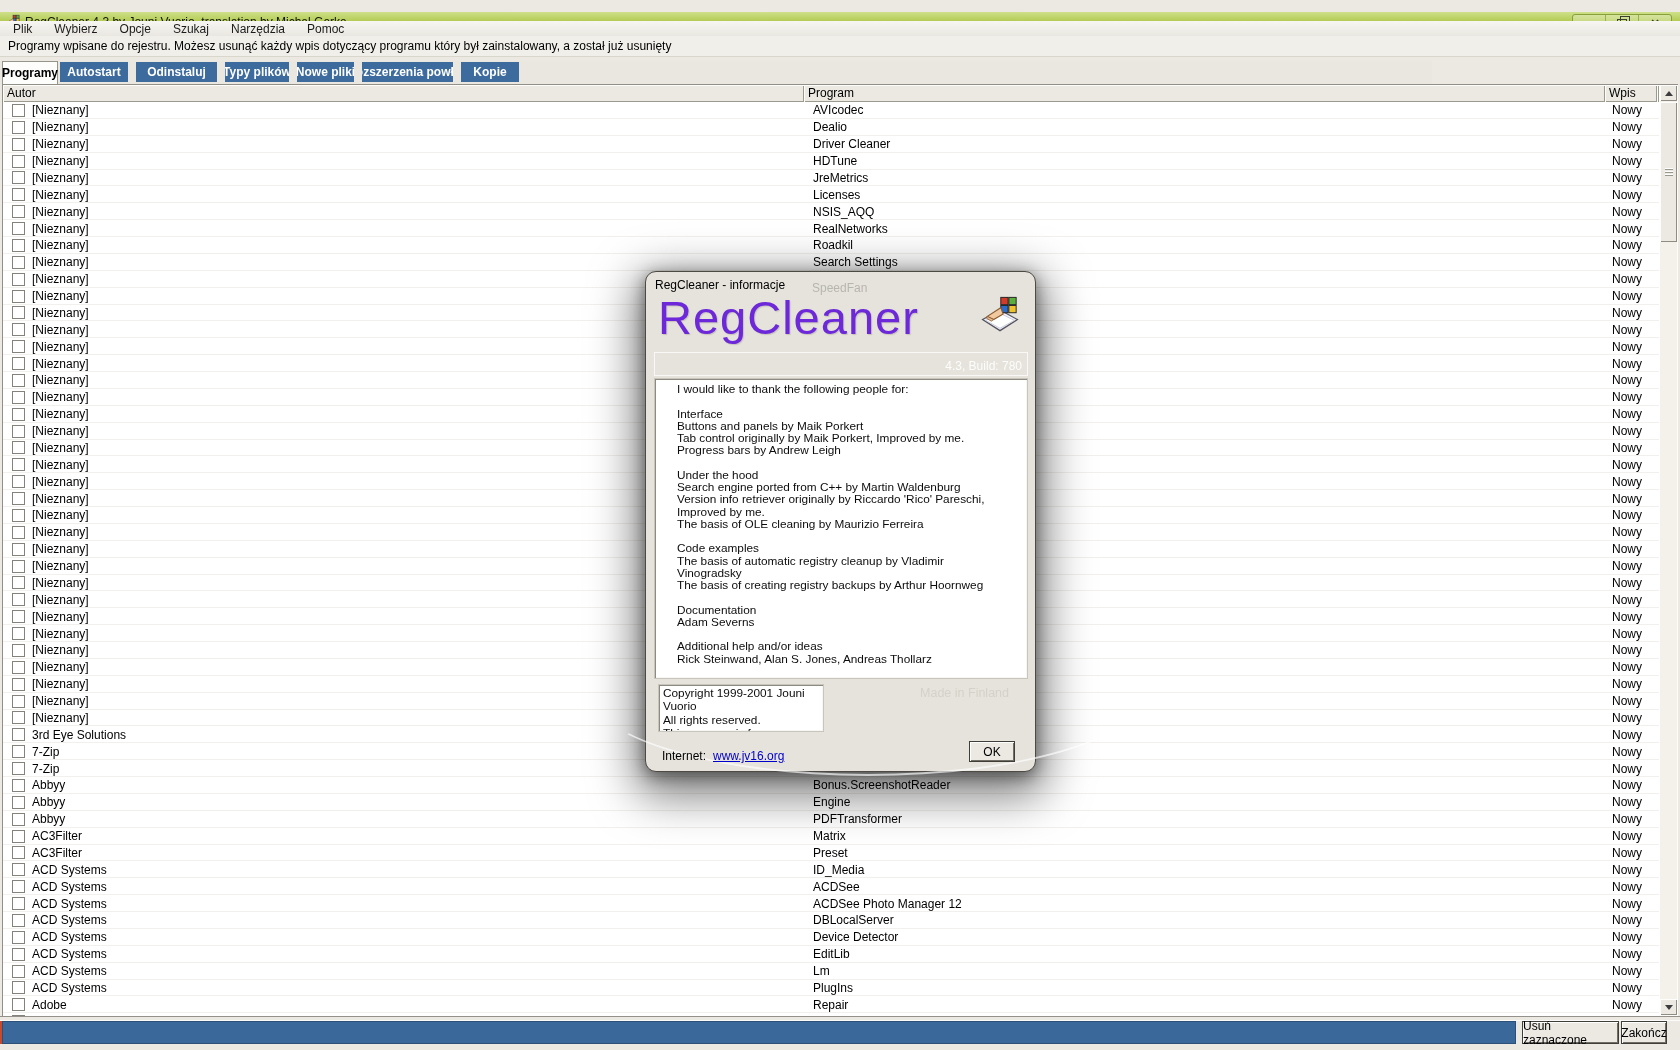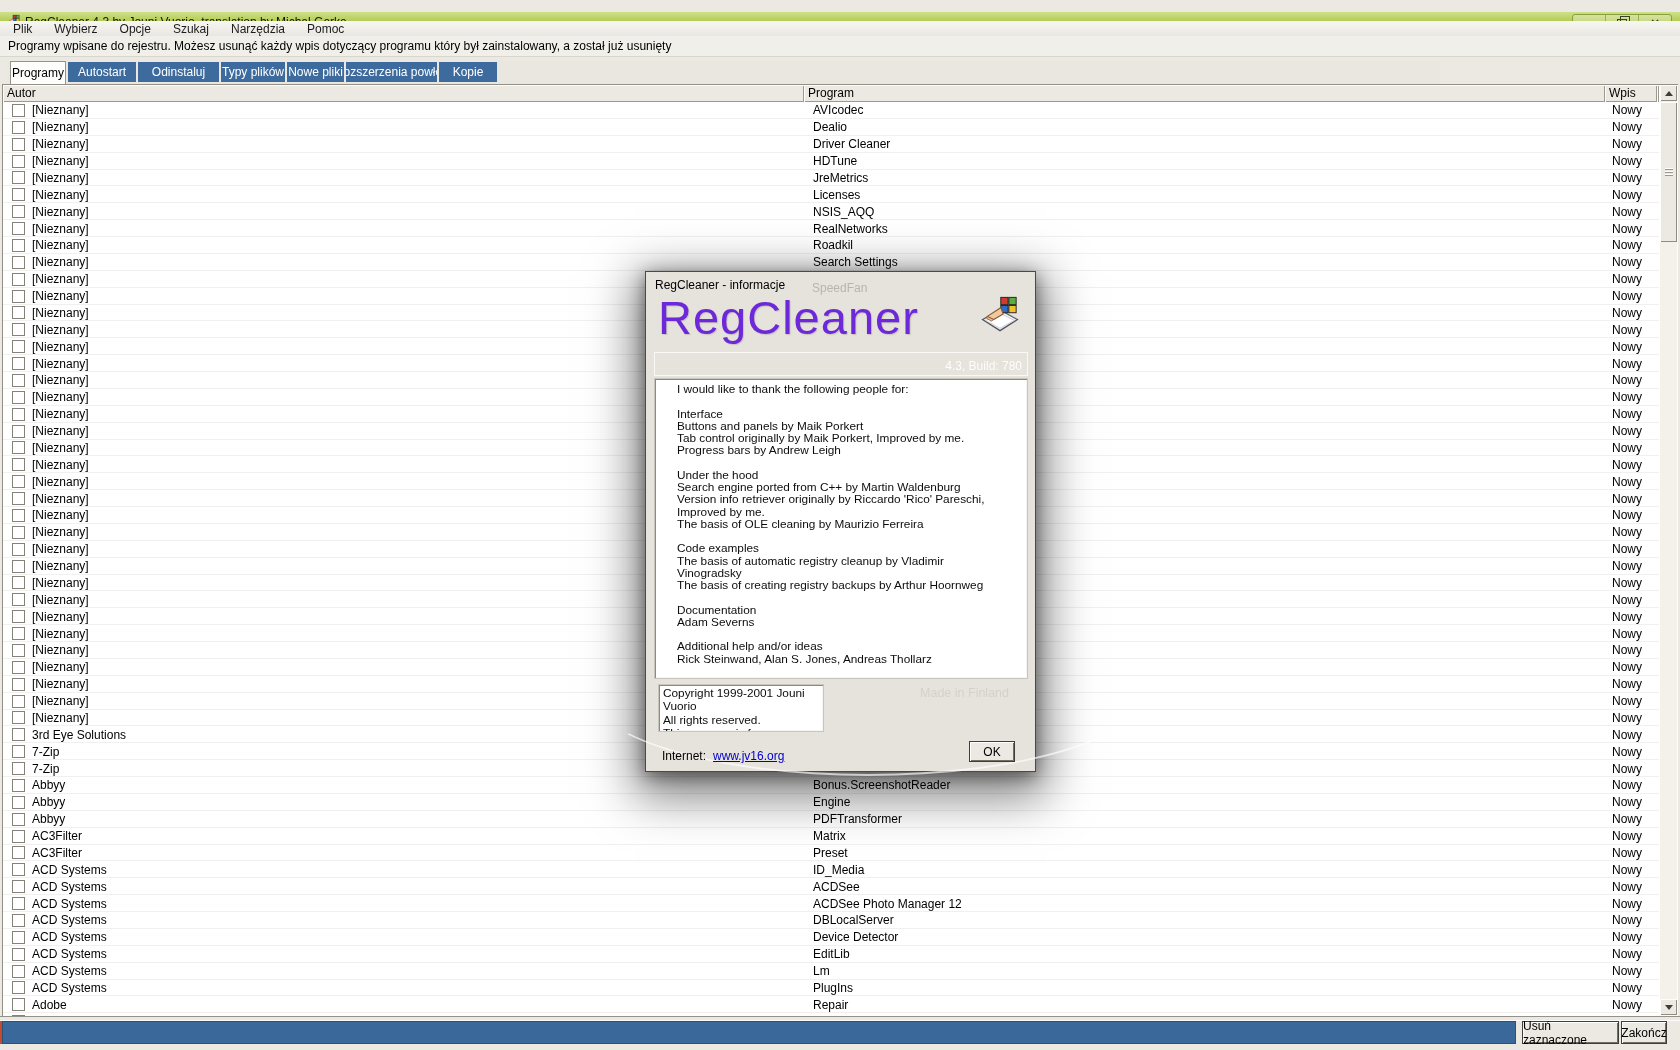--- a/index.html
+++ b/index.html
@@ -23,25 +23,25 @@
 
   
   .menubar{position:absolute;left:0;top:21px;width:1680px;height:17px;
     background:linear-gradient(#f7f6f2,#e8e6df);border-bottom:1px solid #cdcabf;
     display:flex;align-items:center;padding-left:2px;box-sizing:border-box;}
   .menuitem{padding:1px 11px;color:#1c1c1c;}
   .infobar{position:absolute;left:0;top:36px;width:1680px;height:21px;background:#f0efe9;
     border-bottom:1px solid #d9d6cc;display:flex;align-items:center;padding-left:8px;box-sizing:border-box;}
 
   
-  .tabstrip{position:absolute;left:8px;top:61px;width:1432px;height:23px;background:#e9e7e0;}
+  .tabstrip{position:absolute;left:0;top:61px;width:1432px;height:23px;background:#e9e7e0;font-weight:bold;}
   .tab-active{position:absolute;left:2px;top:0;width:56px;height:23px;background:#fdfdfc;
     border:1px solid #97948b;border-bottom:none;box-sizing:border-box;
     display:flex;align-items:center;justify-content:center;z-index:2;}
-  .bluetabs{position:absolute;left:60px;top:1px;height:20px;display:flex;gap:2px;}
+  .bluetabs{position:absolute;left:60px;top:1px;height:20px;display:flex;gap:8px;}
   .bluetab{background:#3d6b9d;color:#fff;height:20px;display:flex;align-items:center;
     justify-content:center;overflow:hidden;white-space:nowrap;box-sizing:border-box;padding:0 2px;}
 
   
   .tableframe{position:absolute;left:2px;top:84px;width:1676px;height:932px;background:#fff;
     box-shadow:inset 1px 1px 0 #928f86, inset -1px -1px 0 #fcfcfa;box-sizing:border-box;}
   .theadrow{position:absolute;left:3px;top:85px;height:17px;display:flex;z-index:3;}
   .th{background:#ece9e2;box-sizing:border-box;height:17px;line-height:16px;padding-left:4px;
     box-shadow:inset 1px 1px 0 #fdfdfb, inset -1px -1px 0 #9c998f;overflow:hidden;}
   .rowsview{position:absolute;left:3px;top:102px;width:1656px;height:914px;overflow:hidden;background:#fff;}
@@ -68,21 +68,21 @@
   .bluebar{position:absolute;left:2px;top:1021px;width:1514px;height:23px;background:#3a689b;
     border:1px solid #2c5078;box-sizing:border-box;}
   .redtick{position:absolute;left:0;top:1021px;width:2px;height:23px;background:#c44b2e;}
   .btn{background:#ece9e2;box-shadow:inset 1px 1px 0 #ffffff, inset -1px -1px 0 #716e66;
     border:1px solid #403e39;box-sizing:border-box;display:flex;align-items:center;justify-content:center;}
   .btn-remove{position:absolute;left:1522px;top:1021px;width:97px;height:23px;}
   .btn-exit{position:absolute;left:1621px;top:1021px;width:46px;height:23px;}
 
   
   .dialog{position:absolute;left:645px;top:271px;width:391px;height:501px;background:#e6e3dc;
-    border:1px solid #4c4a43;border-radius:0;box-sizing:border-box;z-index:10;
+    border:1px solid #4c4a43;border-radius:11px;box-sizing:border-box;z-index:10;
     box-shadow:0 14px 45px 10px rgba(0,0,0,0.50), 0 4px 16px rgba(0,0,0,0.45);}
   .dlg-title{position:absolute;left:9px;top:6px;font-size:12px;color:#000;}
   .dlg-ghost{position:absolute;left:166px;top:9px;color:#b7b5af;font-size:12px;filter:blur(.4px);}
   .dlg-logo{position:absolute;left:12px;top:18px;font-size:47px;letter-spacing:1px;color:#6d28d9;
     text-shadow:1px 1px 1px rgba(125,122,113,0.30);white-space:nowrap;}
   .dlg-icon{position:absolute;right:16px;top:22px;}
   .dlg-version{position:absolute;left:8px;top:80px;width:374px;height:24px;box-sizing:border-box;
     border:1px solid rgba(255,255,255,0.75);display:flex;align-items:flex-end;justify-content:flex-end;
     padding:8px 5px 2px 0;color:#fdfdfb;font-size:12px;}
   .sunken{background:#fff;box-shadow:inset 1px 1px 0 #8d8a82, inset -1px -1px 0 #f6f6f4;

